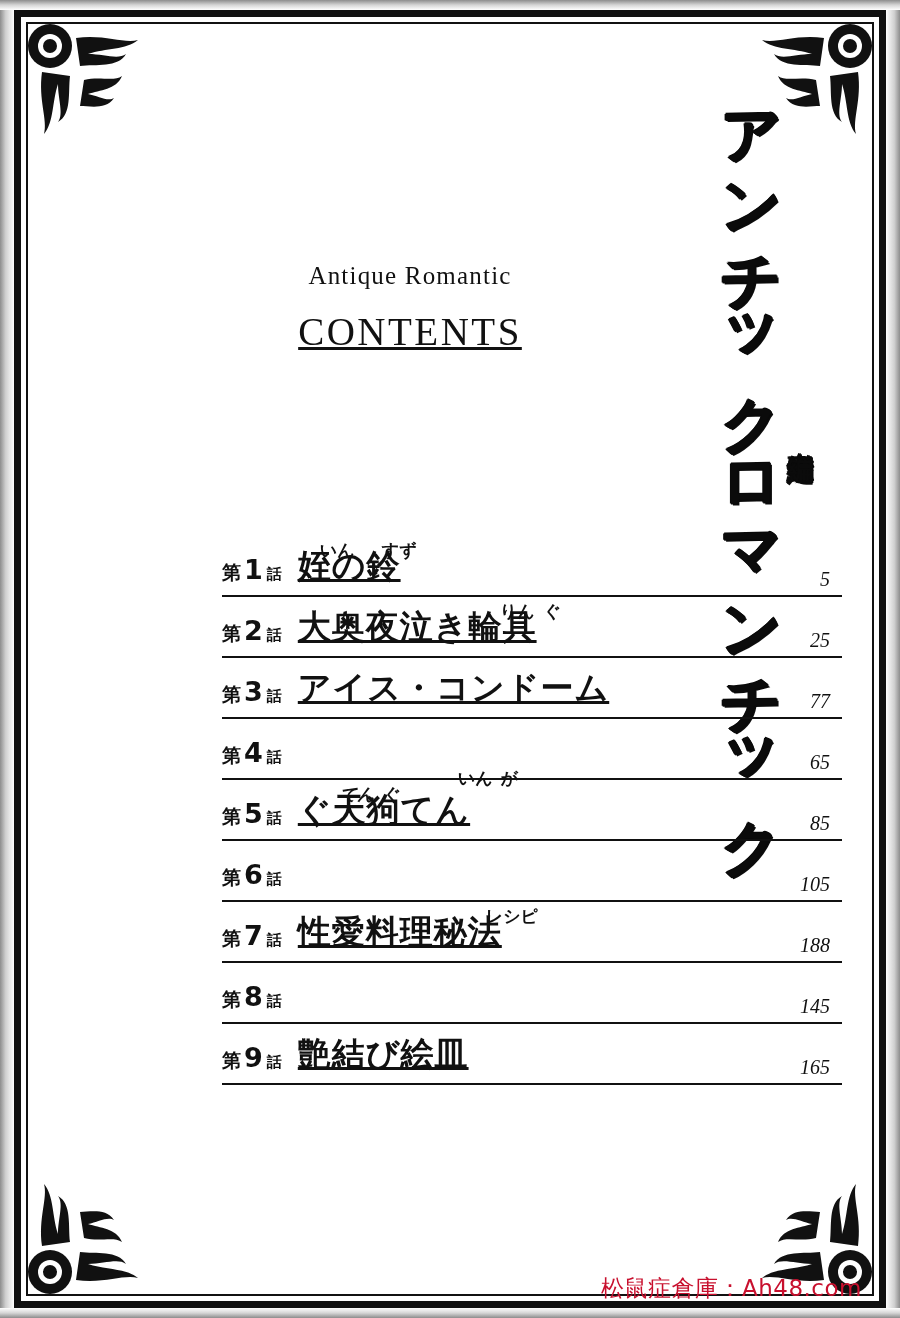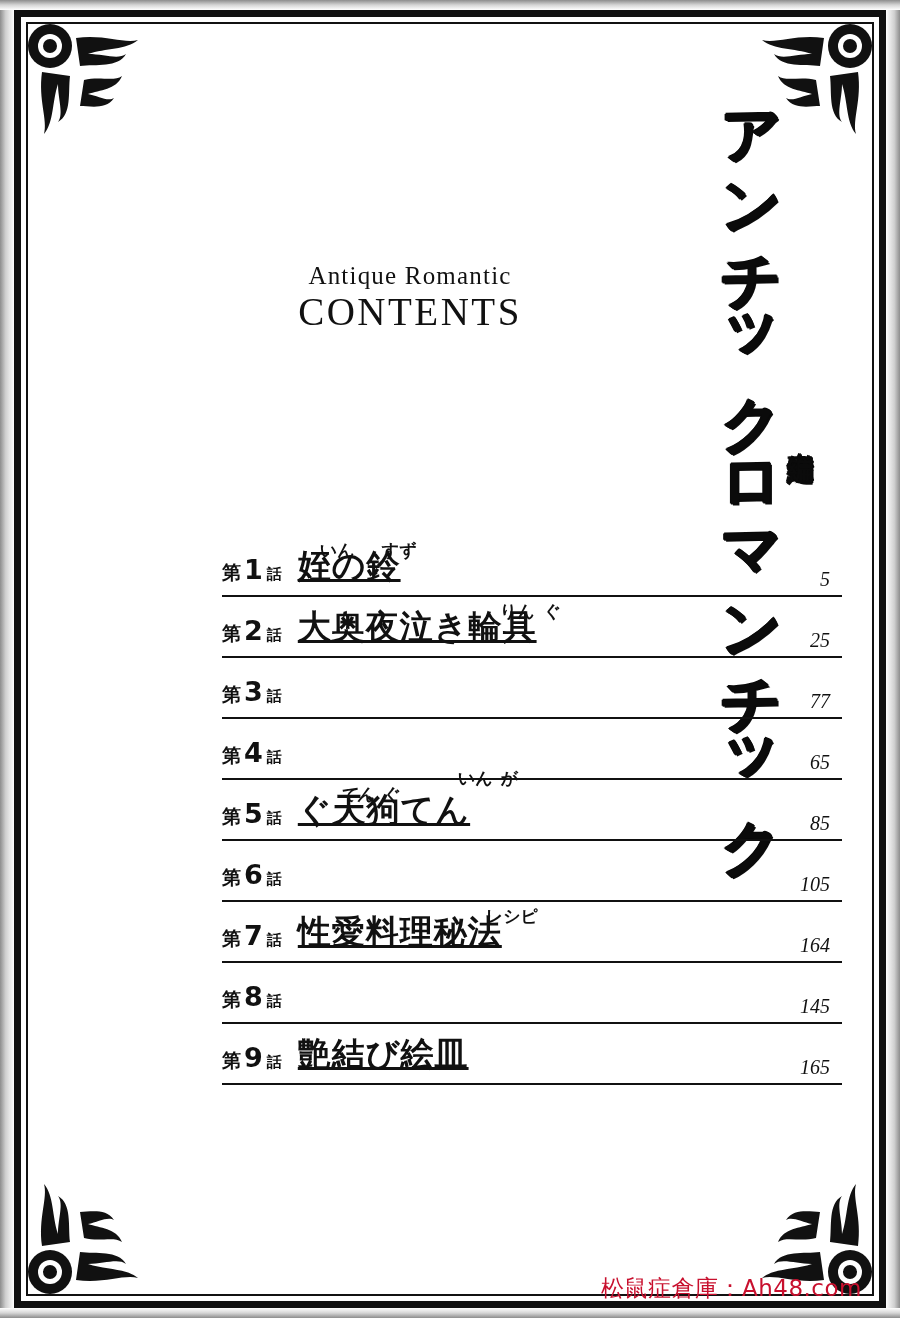--- a/index.html
+++ b/index.html
@@ -120,21 +120,22 @@
     font-family: "Liberation Serif", serif;
     font-size: 25px;
     letter-spacing: 1.2px;
     line-height: 1.15;
   }
   .heading .latin-main {
     font-family: "Liberation Serif", serif;
     font-size: 39px;
     letter-spacing: 2.5px;
     line-height: 1.1;
-    margin-top: 0;
+    margin-top: 20px;
+    text-decoration: underline;
   }
 
   
   .toc {
     position: absolute;
     left: 222px;
     right: 58px;
     top: 536px;
   }
   .toc-row {
@@ -292,20 +293,23 @@
           <span class="furigana" style="left: 262px;">ぐ</span>
         </div>
         <div class="page-no">25</div>
       </div>
       <div class="toc-row">
         <div class="ch-label">
           <span class="ch-dai">第</span>
           <span class="ch-num">3</span>
           <span class="ch-wa">話</span>
         </div>
+        <div class="ch-title-wrap">
+          <div class="ch-title">アイス・コンドーム</div>
+        </div>
         <div class="page-no">77</div>
       </div>
       <div class="toc-row">
         <div class="ch-label">
           <span class="ch-dai">第</span>
           <span class="ch-num">4</span>
           <span class="ch-wa">話</span>
         </div>
         <div class="ch-title-wrap">
           <span class="furigana" style="left: 176px;">いん</span>
@@ -337,21 +341,21 @@
       <div class="toc-row">
         <div class="ch-label">
           <span class="ch-dai">第</span>
           <span class="ch-num">7</span>
           <span class="ch-wa">話</span>
         </div>
         <div class="ch-title-wrap">
           <div class="ch-title">性愛料理秘法</div>
           <span class="furigana" style="left: 176px; margin-left: 28px;">レシピ</span>
         </div>
-        <div class="page-no">164</div>
+        <div class="page-no">188</div>
       </div>
       <div class="toc-row">
         <div class="ch-label">
           <span class="ch-dai">第</span>
           <span class="ch-num">8</span>
           <span class="ch-wa">話</span>
         </div>
         <div class="page-no">145</div>
       </div>
       <div class="toc-row">

